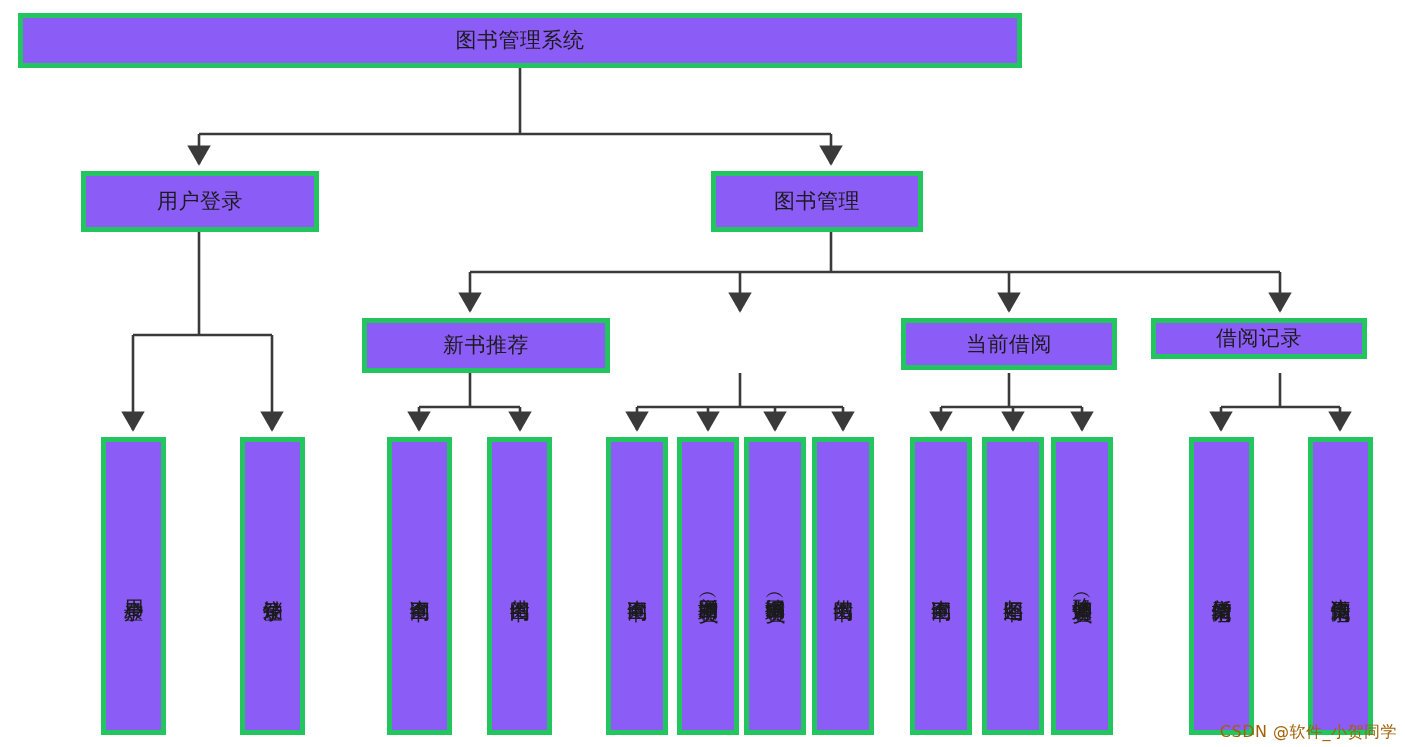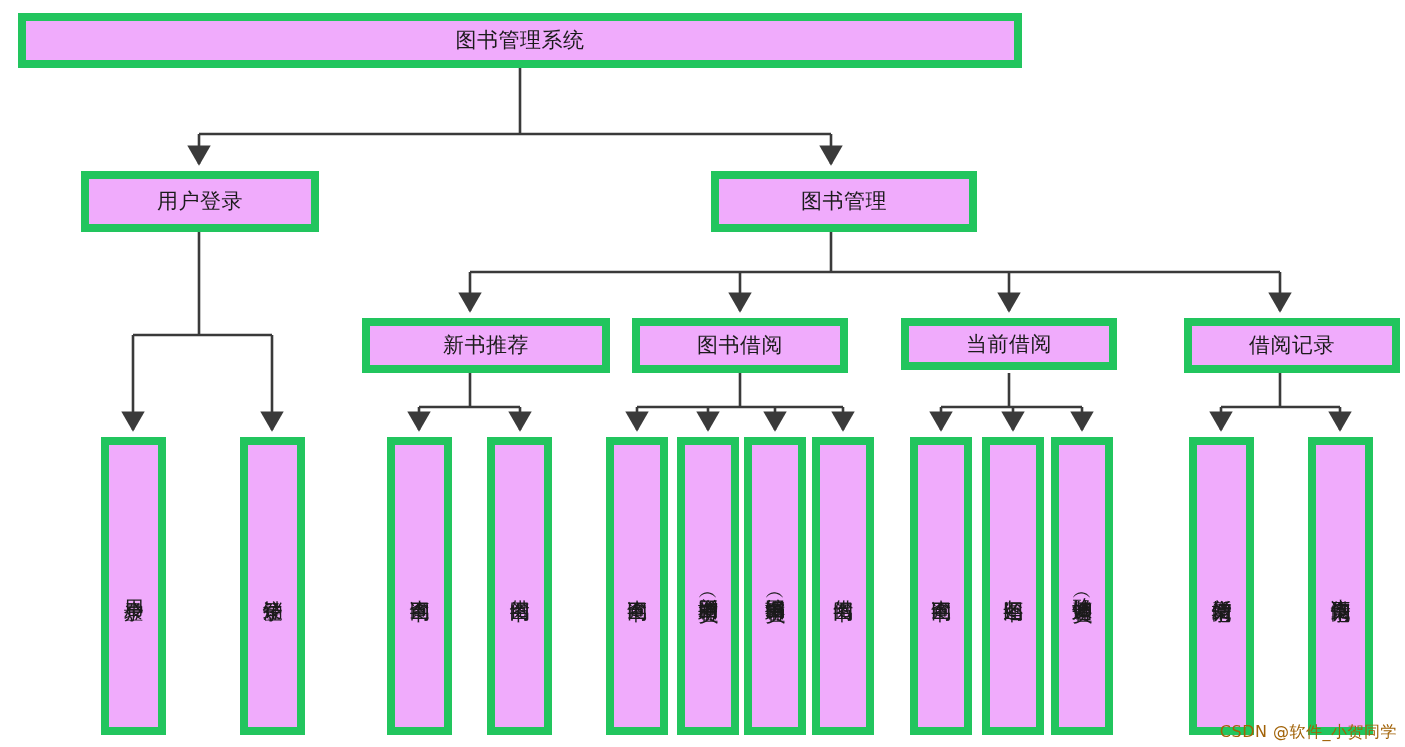--- a/index.html
+++ b/index.html
@@ -21,22 +21,22 @@
   #diagram-svg {
     position: absolute;
     left: 0;
     top: 0;
     width: 1405px;
     height: 747px;
   }
   .node {
     position: absolute;
     box-sizing: border-box;
-    border: 8px solid #22c55e;
-    background: #f0abfc;
+    border: 5px solid #22c55e;
+    background: #8b5cf6;
     display: flex;
     align-items: center;
     justify-content: center;
     text-align: right;
     color: #1b1b1b;
   }
   .node-label {
     font-size: 21px;
     line-height: 1.15;
     letter-spacing: 0.5px;
@@ -124,34 +124,31 @@
     </g>
   </svg>
 
   <div class="node" style="left:18px; top:13px; width:1004px; height:55px;">
     <span class="node-label">图书管理系统</span>
   </div>
 
   <div class="node" style="left:81px; top:171px; width:238px; height:61px;">
     <span class="node-label">用户登录</span>
   </div>
-  <div class="node" style="left:711px; top:171px; width:266px; height:61px;">
+  <div class="node" style="left:711px; top:171px; width:212px; height:61px;">
     <span class="node-label">图书管理</span>
   </div>
 
   <div class="node" style="left:362px; top:318px; width:248px; height:55px;">
     <span class="node-label">新书推荐</span>
   </div>
-  <div class="node" style="left:632px; top:318px; width:216px; height:55px;">
-    <span class="node-label">图书借阅</span>
-  </div>
   <div class="node" style="left:901px; top:318px; width:216px; height:52px;">
     <span class="node-label">当前借阅</span>
   </div>
-  <div class="node" style="left:1184px; top:318px; width:216px; height:55px;">
+  <div class="node" style="left:1151px; top:318px; width:216px; height:41px;">
     <span class="node-label">借阅记录</span>
   </div>
 
   <div class="node leaf" style="left:101px; top:437px; width:65px; height:298px;">
     <span class="node-label">用户登录</span>
   </div>
   <div class="node leaf" style="left:240px; top:437px; width:65px; height:298px;">
     <span class="node-label">注销登录</span>
   </div>
 

